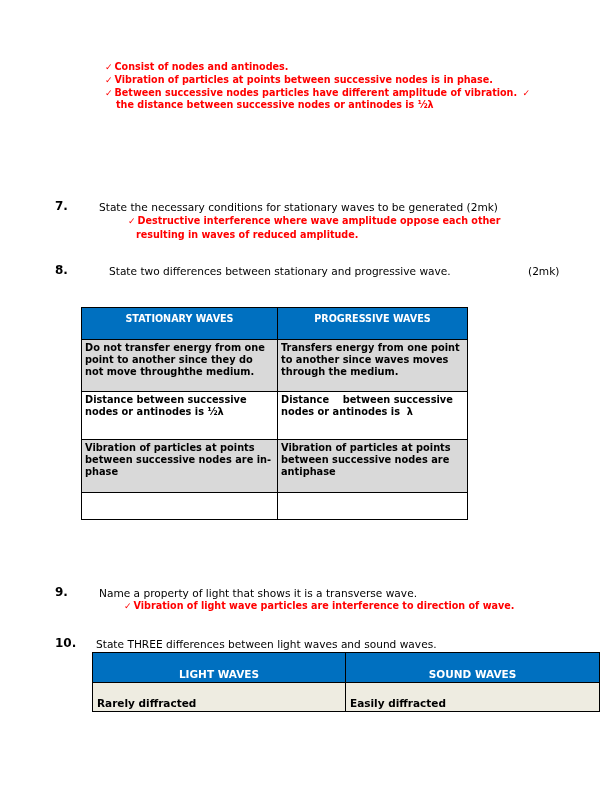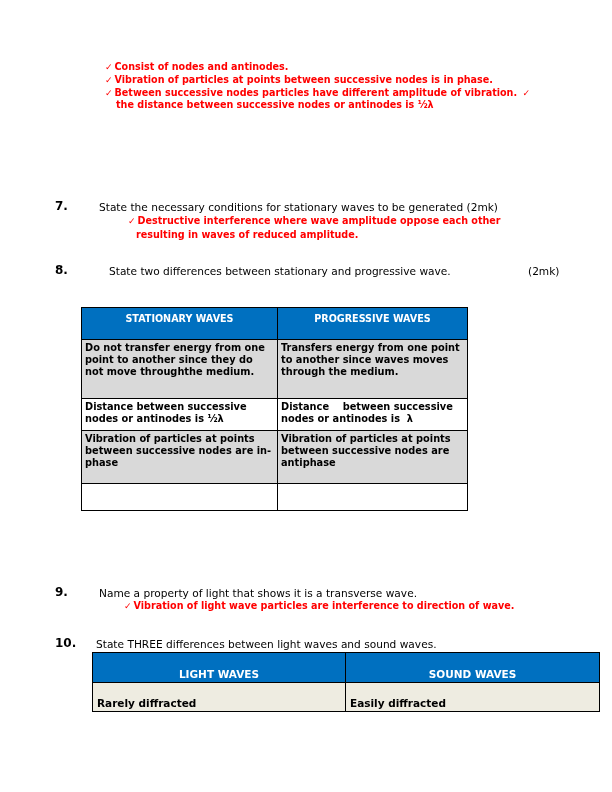--- a/index.html
+++ b/index.html
@@ -53,25 +53,25 @@
 <table class="t1" style="left:81px; top:307px; width:386px;">
   <colgroup>
       <col style="width:196px">
       <col style="width:190px">
     </colgroup>
   <tbody>
       <tr>
     <th>STATIONARY WAVES</th>
     <th>PROGRESSIVE WAVES</th>
   </tr>
-  <tr class="grey" style="height:59px;">
+  <tr class="grey" style="height:52px;">
     <td>Do not transfer energy from one point to another since they do not move throughthe medium.</td>
     <td>Transfers energy from one point to another since waves moves through the medium.</td>
   </tr>
-  <tr style="height:32px;">
+  <tr style="height:48px;">
     <td>Distance between successive nodes or antinodes is ½λ</td>
     <td style="white-space:pre-wrap;">Distance    between successive nodes or antinodes is  λ</td>
   </tr>
   <tr class="grey" style="height:53px;padding-left:28px;">
     <td>Vibration of particles at points between successive nodes are in-phase</td>
     <td>Vibration of particles at points between successive nodes are antiphase</td>
   </tr>
   <tr style="height:27px;">
     <td></td>
     <td></td>

